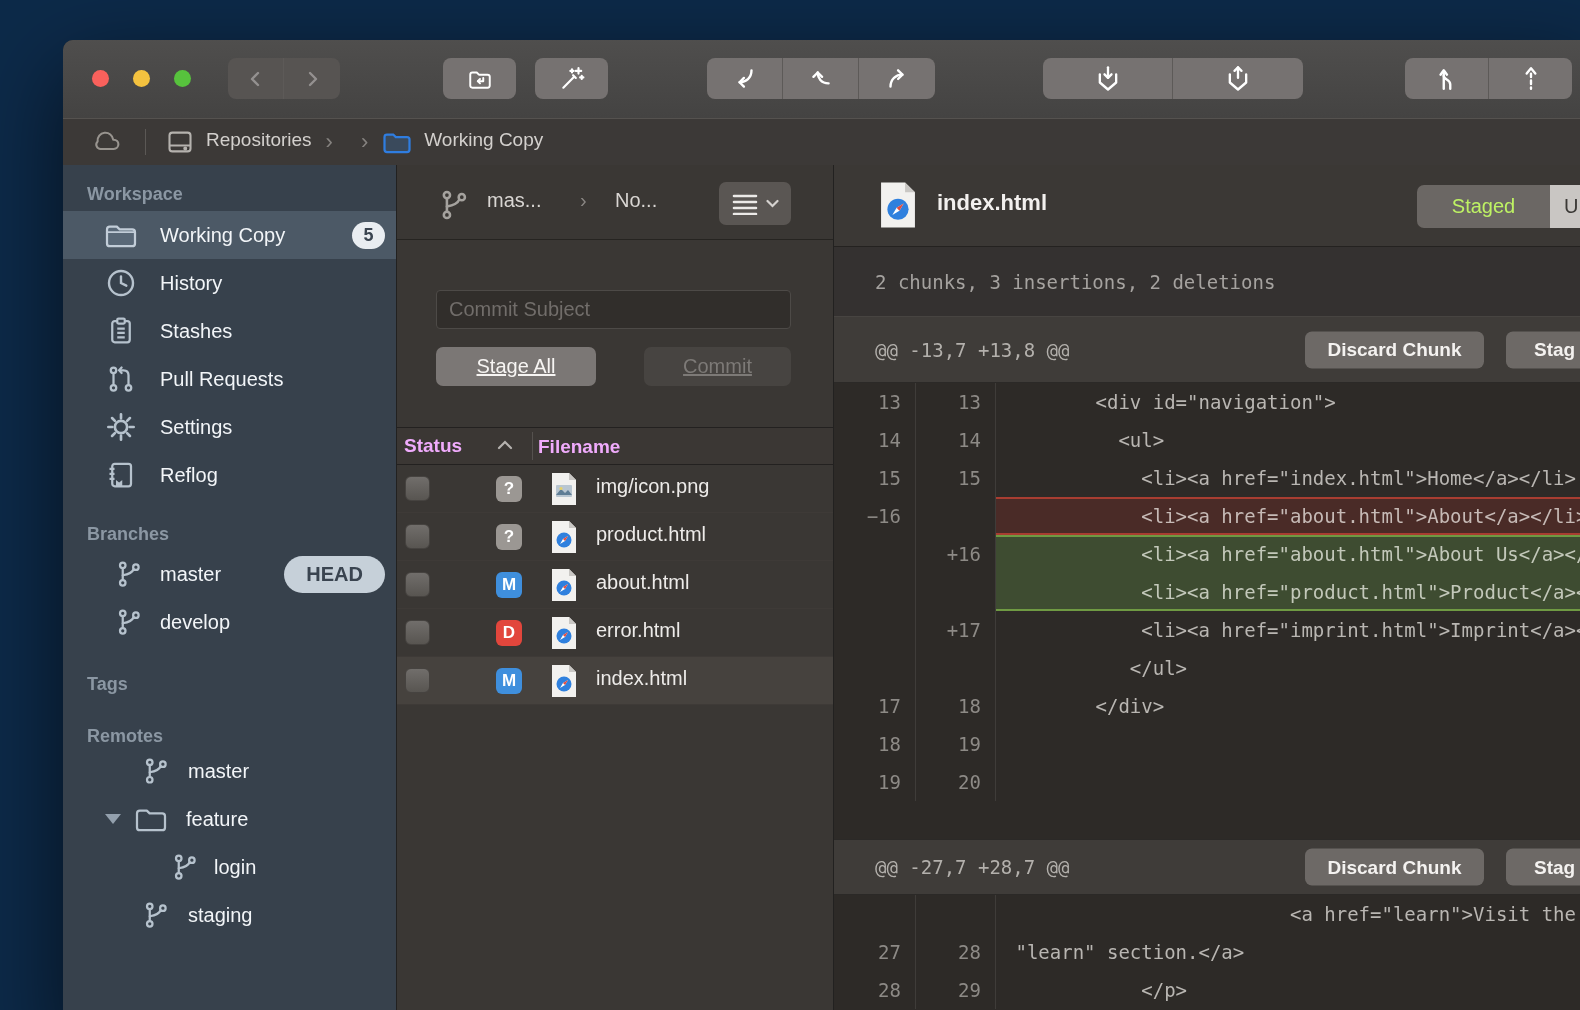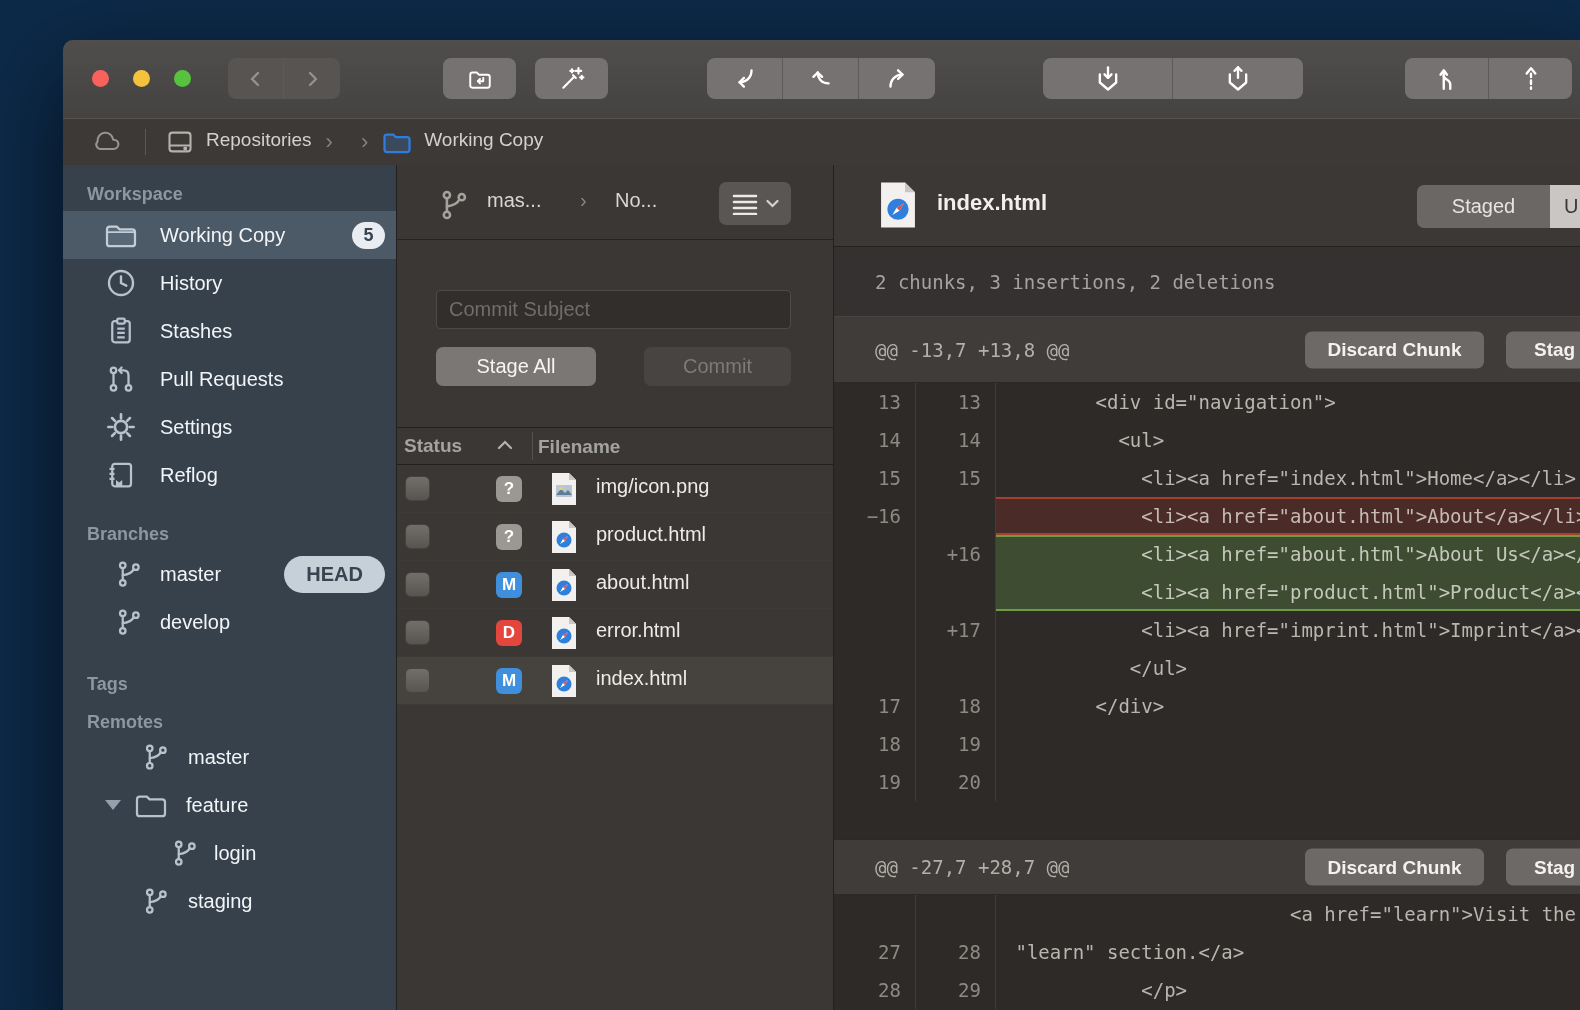--- a/index.html
+++ b/index.html
@@ -56,48 +56,48 @@
   .pathbar .bicon { position:absolute; left:40px; top:22px; color:#a5a29e; }
   .pathbar .btext { position:absolute; font-size:20px; top:24px; white-space:nowrap; }
   .pathbar .bchev { position:absolute; top:24px; color:#8a8683; font-size:20px; }
   .optbtn { position:absolute; left:322px; top:17px; width:72px; height:43px; background:#5a5653;
     border-radius:7px; display:flex; align-items:center; justify-content:center; gap:8px; }
   .subject { position:absolute; left:39px; top:125px; width:355px; height:39px; background:#312e2b;
     border:1px solid #4d4a47; border-radius:4px; color:#d5d2cf; font-size:20px; padding:0 12px;
     font-family:"Liberation Sans",sans-serif; }
   .subject::placeholder { color:#716d6a; opacity:1; }
   .btn { position:absolute; border:none; border-radius:7px; font-size:20px;
-    font-family:"Liberation Sans",sans-serif; }
+    font-family:"Liberation Sans",sans-serif;text-decoration:underline; }
   .stageall { left:39px; top:182px; width:160px; height:39px; background:#7b7775; color:#f7f5f3; }
   .commitbtn { left:247px; top:182px; width:147px; height:39px; background:#474441; color:#7d7a77; }
 
   .thead { position:absolute; top:262px; left:0; right:0; height:38px; background:#3b3734;
     border-top:1px solid #232120; border-bottom:1px solid #232120; font-size:19px; font-weight:700;
-    color:#a3a3a3; }
+    color:#f0abfc; }
   .thead .c1 { position:absolute; left:7px; top:7px; }
   .thead .sortch { position:absolute; left:100px; top:11px; color:#b5b2af; }
   .thead .cdiv { position:absolute; left:135px; top:4px; bottom:4px; width:1px; background:#55514e; }
   .thead .c2 { position:absolute; left:141px; top:8px; }
   .frows { position:absolute; top:300px; left:0; right:0; }
   .frow { height:48px; position:relative; border-bottom:1px solid #3e3a37; font-size:20px; color:#edebe9; }
   .frow.sel { background:#46423e; }
   .fcheck { position:absolute; left:8px; top:11px; width:25px; height:25px; border-radius:6px;
     background:linear-gradient(#716e6b,#585551); border:1px solid #464340; }
   .fbadge { position:absolute; left:99px; top:11px; width:26px; height:26px; border-radius:6px;
     color:#fff; font-size:17px; font-weight:700; display:flex; align-items:center; justify-content:center; }
   .fbadge.q { background:#9b9793; } .fbadge.m { background:#3f8fdd; } .fbadge.d { background:#e2463c; }
   .ficon { position:absolute; left:153px; top:7px; }
   .fname { position:absolute; left:199px; top:10px; white-space:nowrap; }
 
   
   .dhead { height:82px; background:#3b3835; border-bottom:1px solid #242220; position:relative; }
   .dhead .dficon { position:absolute; left:44px; top:16px; }
   .dhead .dtitle { position:absolute; left:103px; top:25px; font-size:22px; font-weight:700; color:#f2f0ee; }
   .segctl { position:absolute; left:583px; top:20px; height:43px; display:flex; border-radius:7px; }
-  .seg1 { width:133px; background:#6b6764; color:#e5e5e5; border-radius:7px 0 0 7px;
+  .seg1 { width:133px; background:#6b6764; color:#bef264; border-radius:7px 0 0 7px;
     display:flex; align-items:center; justify-content:center; font-size:20px; }
   .seg2 { width:100px; background:#c9c6c3; color:#3b3936; display:flex; align-items:center;
     font-size:20px; padding-left:14px; }
   .dmeta { height:70px; background:#343130; border-bottom:1px solid #474441;
     font-family:"DejaVu Sans Mono",monospace; font-size:19px; color:#a5a29f;
     display:flex; align-items:center; padding-left:41px; }
   .chunkhead { height:66px; background:#3f3c39; border-bottom:1px solid #2b2927; position:relative;
     font-family:"DejaVu Sans Mono",monospace; font-size:19px; color:#b3b0ac; }
   .chunkhead.second { height:56px; border-top:1px solid #2b2927; }
   .chunkhead .htext { position:absolute; left:41px; top:50%; transform:translateY(-50%); }
@@ -332,21 +332,21 @@
               <circle cx="17.5" cy="6.5" r="2.2"></circle>
               <path d="M7 7.5v9"></path>
               <path d="M7 13c6-1 8-3 8.7-4.8"></path>
             </svg>
         </span>
         <span class="slabel">develop</span>
       </div>
 
       <div class="shead" style="margin-top:22px">Tags</div>
 
-      <div class="shead" style="margin-top:11px">Remotes</div>
+      <div class="shead" style="margin-top:25px">Remotes</div>
       <div class="srow">
         <span class="sicon" style="left:75px">
           <svg width="30" height="32" viewBox="0 0 24 24" fill="none" stroke="#b6c2cd" stroke-width="1.8" stroke-linecap="round">
               <circle cx="7" cy="5" r="2.2"></circle>
               <circle cx="7" cy="19" r="2.2"></circle>
               <circle cx="17.5" cy="6.5" r="2.2"></circle>
               <path d="M7 7.5v9"></path>
               <path d="M7 13c6-1 8-3 8.7-4.8"></path>
             </svg>
         </span>

